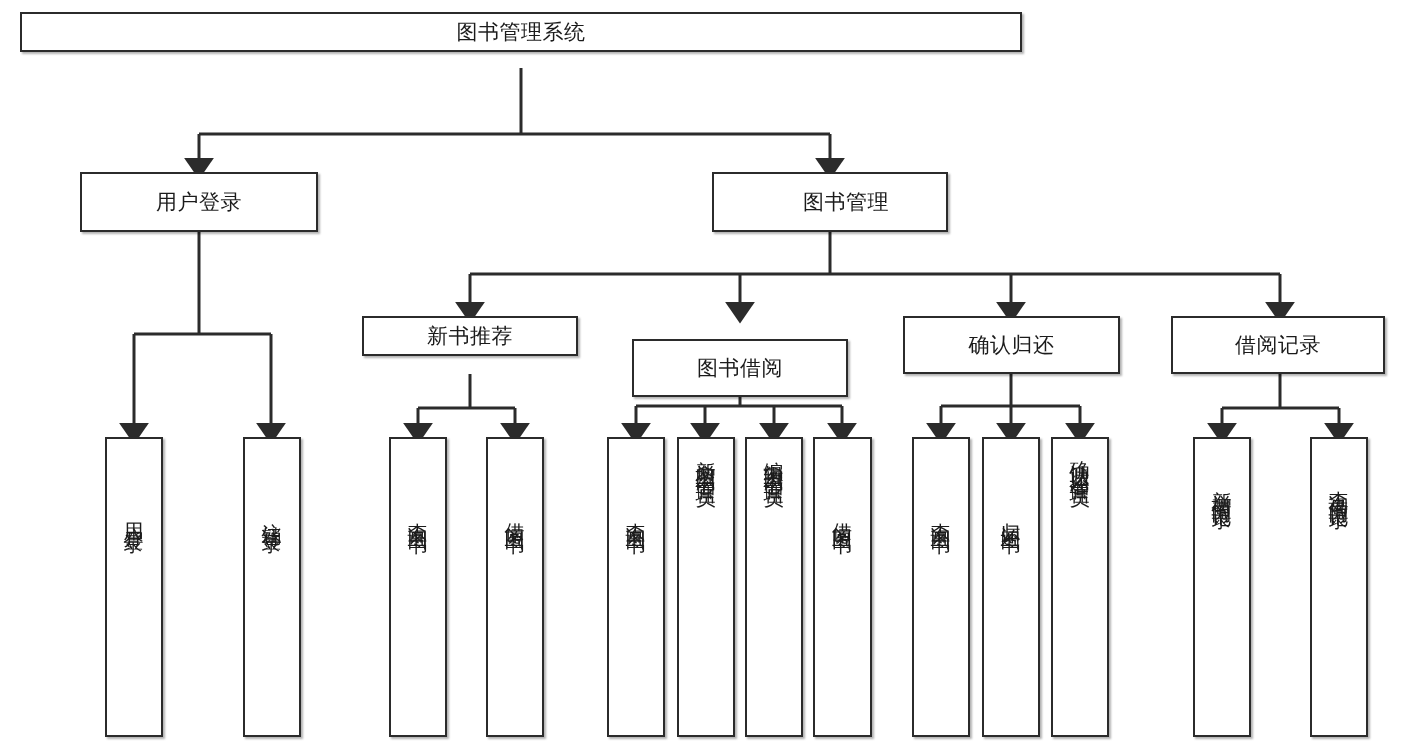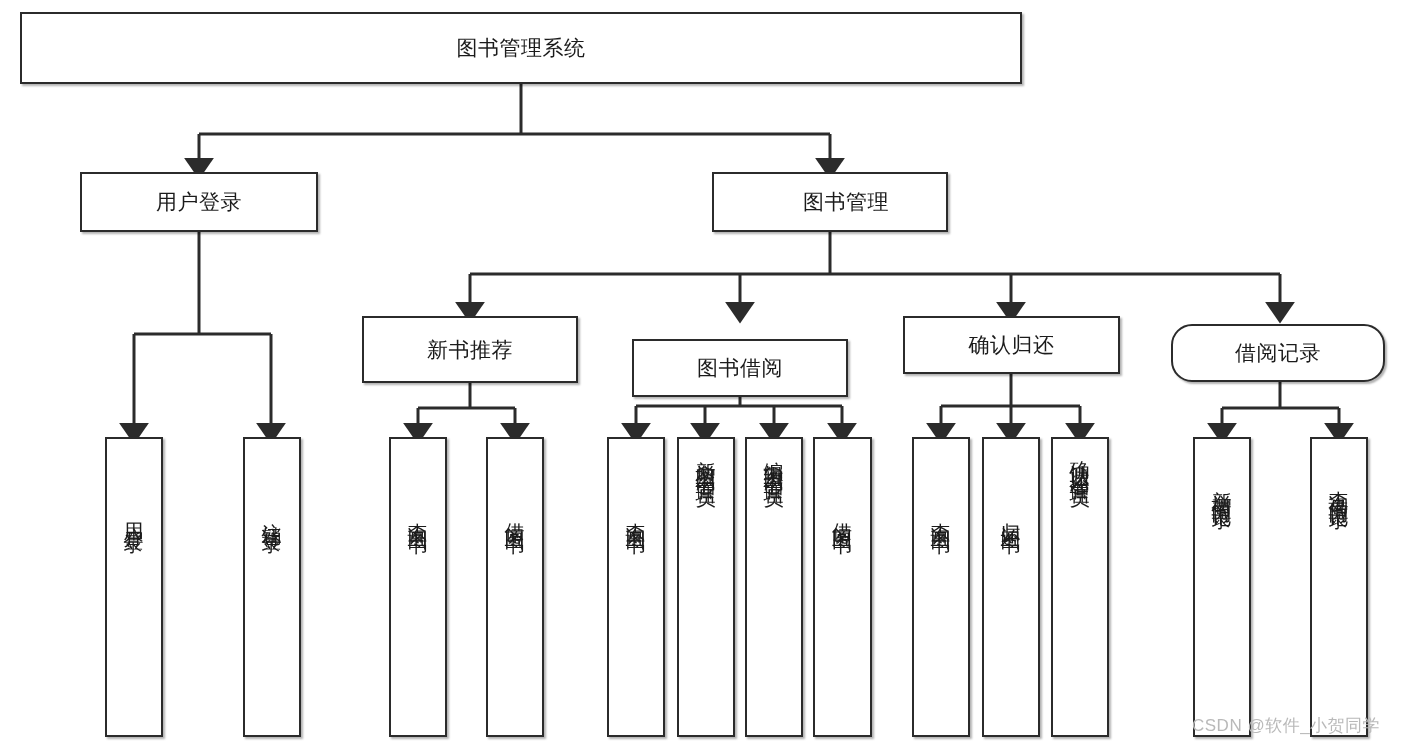--- a/index.html
+++ b/index.html
@@ -124,45 +124,45 @@
       <path d="M1011,406 L1011,433" marker-end="url(#arrowHead)"></path>
       <path d="M1080,406 L1080,433" marker-end="url(#arrowHead)"></path>
 
       <path d="M1280,374 L1280,408"></path>
       <path d="M1222,408 L1339,408"></path>
       <path d="M1222,408 L1222,433" marker-end="url(#arrowHead)"></path>
       <path d="M1339,408 L1339,433" marker-end="url(#arrowHead)"></path>
     </g>
   </svg>
 
-  <div class="node horiz" style="left:20px; top:12px; width:1002px; height:72px;">
+  <div class="node horiz" style="left:20px; top:12px; width:1002px; height:40px;">
     <span class="node-label">图书管理系统</span>
   </div>
 
   <div class="node horiz" style="left:80px; top:172px; width:238px; height:60px;">
     <span class="node-label">用户登录</span>
   </div>
 
   <div class="node horiz" style="left:712px; top:172px; width:236px; height:60px;padding-left:32px;">
     <span class="node-label">图书管理</span>
   </div>
 
-  <div class="node horiz" style="left:362px; top:316px; width:216px; height:67px;">
+  <div class="node horiz" style="left:362px; top:316px; width:216px; height:40px;">
     <span class="node-label">新书推荐</span>
   </div>
 
   <div class="node horiz" style="left:632px; top:316px; width:216px; height:58px;margin-top:23px;">
     <span class="node-label">图书借阅</span>
   </div>
 
   <div class="node horiz" style="left:903px; top:316px; width:217px; height:58px;">
     <span class="node-label">确认归还</span>
   </div>
 
-  <div class="node horiz" style="left:1171px; top:324px; width:214px; height:58px;border-radius:21px;">
+  <div class="node horiz" style="left:1171px; top:316px; width:214px; height:58px;">
     <span class="node-label">借阅记录</span>
   </div>
 
   <div class="node vert" style="left:105px; top:437px; width:58px; height:300px; padding-top:68px;">
     <span class="node-label">用户登录</span>
   </div>
 
   <div class="node vert" style="left:243px; top:437px; width:58px; height:300px; padding-top:68px;">
     <span class="node-label">注销登录</span>
   </div>
@@ -204,15 +204,14 @@
   </div>
 
   <div class="node vert" style="left:1193px; top:437px; width:58px; height:300px; padding-top:36px;">
     <span class="node-label">新增借阅记录</span>
   </div>
 
   <div class="node vert" style="left:1310px; top:437px; width:58px; height:300px; padding-top:36px;">
     <span class="node-label">查询借阅记录</span>
   </div>
 
-  <div id="watermark">CSDN @软件_小贺同学</div>
 
 </div>
 
 </body></html>

